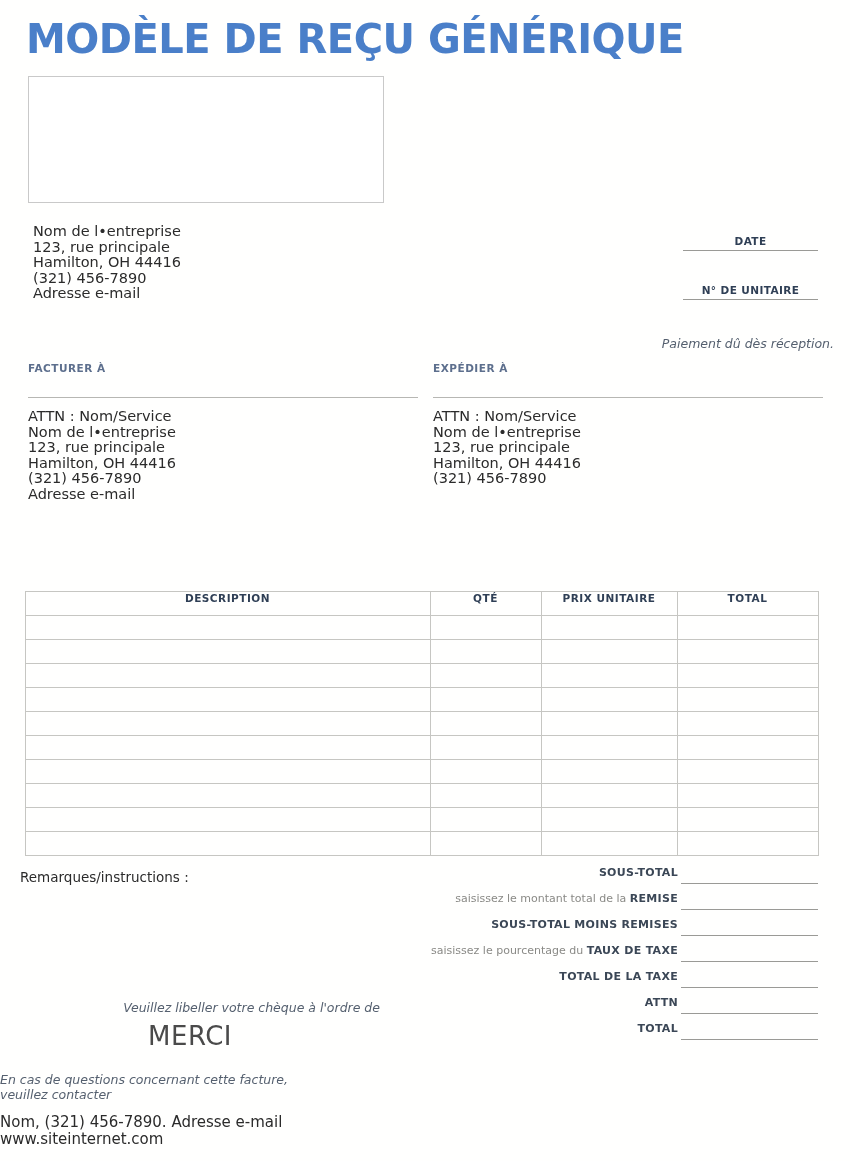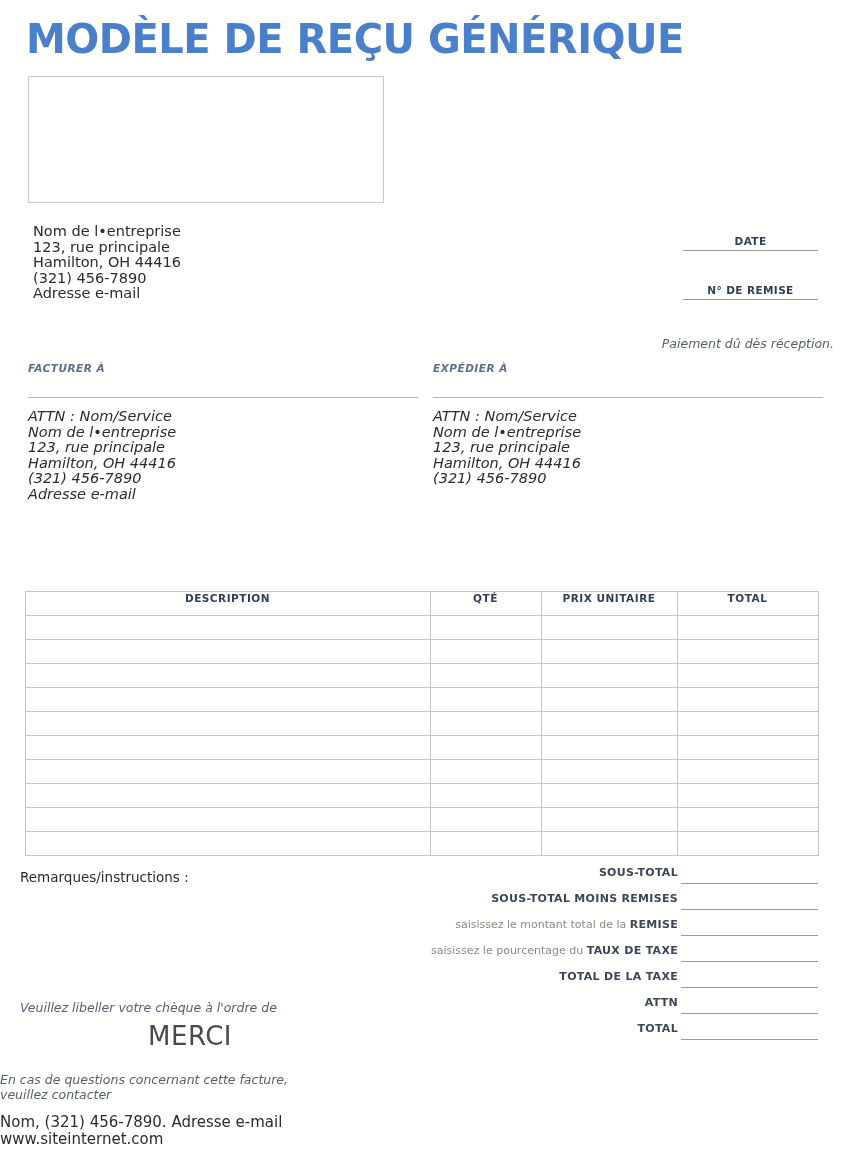--- a/index.html
+++ b/index.html
@@ -87,21 +87,20 @@
     font-style: italic;
     color: #55606f;
     font-family: "DejaVu Sans", sans-serif;
     white-space: nowrap;
   }
 
   
   .party {
     position: absolute;
     width: 390px;
-    font-style: italic;
   }
   #bill-to { left: 28px; top: 362px; }
   #ship-to { left: 433px; top: 362px; }
   .party .sec-head {
     font-size: 10.5px;
     font-weight: bold;
     letter-spacing: 0.5px;
     color: #5d6f8d;
     font-family: "DejaVu Sans", sans-serif;
   }
@@ -205,26 +204,25 @@
     height: 1px;
     background: #9a9a96;
   }
 
   
   #cheque-note {
     position: absolute;
     left: 0;
     top: 1000px;
     width: 380px;
-    text-align: left;
+    text-align: right;
     font-size: 12.5px;
     font-style: italic;
     color: #55606f;
     font-family: "DejaVu Sans", sans-serif;
-    padding-left: 20px;
   }
   #thanks {
     position: absolute;
     left: 0;
     top: 1021px;
     width: 380px;
     text-align: center;
     font-size: 26px;
     color: #4a4a4a;
     letter-spacing: 0.5px;
@@ -269,21 +267,21 @@
       <div>(321) 456-7890</div>
       <div>Adresse e-mail</div>
     </div>
 
   <div class="field-label-line" id="date-field">
     <span class="lbl">DATE</span>
     <span class="rule"></span>
   </div>
 
   <div class="field-label-line" id="invoice-field">
-    <span class="lbl">N° DE REMISE</span>
+    <span class="lbl">N° DE UNITAIRE</span>
     <span class="rule"></span>
   </div>
 
   <div id="payment-terms">Paiement dû dès réception.</div>
 
   <div class="party" id="bill-to">
     <div class="sec-head">FACTURER À</div>
     <div class="sec-rule"></div>
     <div class="lines">
         <div>ATTN : Nom/Service</div>
@@ -392,25 +390,25 @@
   </table>
 
   <div id="notes-label">Remarques/instructions :</div>
 
   <div id="totals">
       <div class="tot-row">
         <div class="lbl">SOUS-TOTAL</div>
         <div class="val-rule"></div>
       </div>
       <div class="tot-row">
+        <div class="lbl"><span class="soft">saisissez le montant total de la </span>REMISE</div>
+        <div class="val-rule"></div>
+      </div>
+      <div class="tot-row">
         <div class="lbl">SOUS-TOTAL MOINS REMISES</div>
-        <div class="val-rule"></div>
-      </div>
-      <div class="tot-row">
-        <div class="lbl"><span class="soft">saisissez le montant total de la </span>REMISE</div>
         <div class="val-rule"></div>
       </div>
       <div class="tot-row">
         <div class="lbl"><span class="soft">saisissez le pourcentage du </span>TAUX DE TAXE</div>
         <div class="val-rule"></div>
       </div>
       <div class="tot-row">
         <div class="lbl">TOTAL DE LA TAXE</div>
         <div class="val-rule"></div>
       </div>

